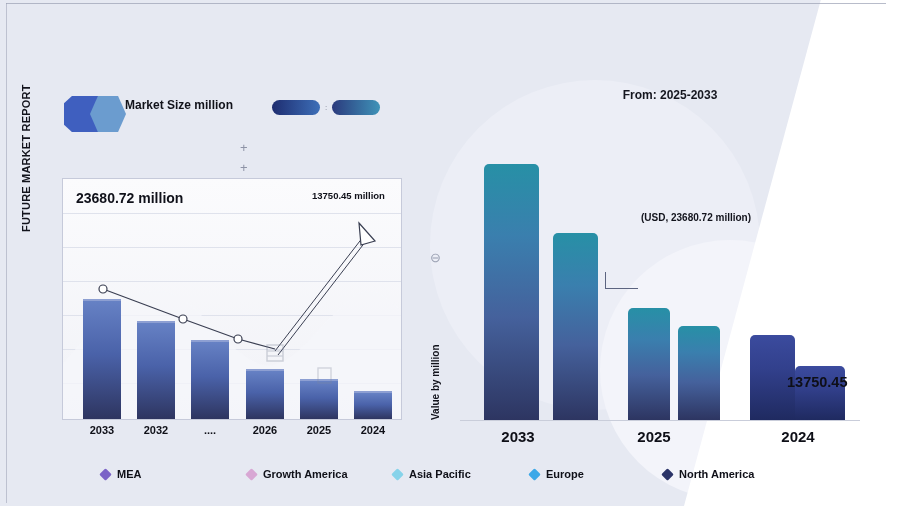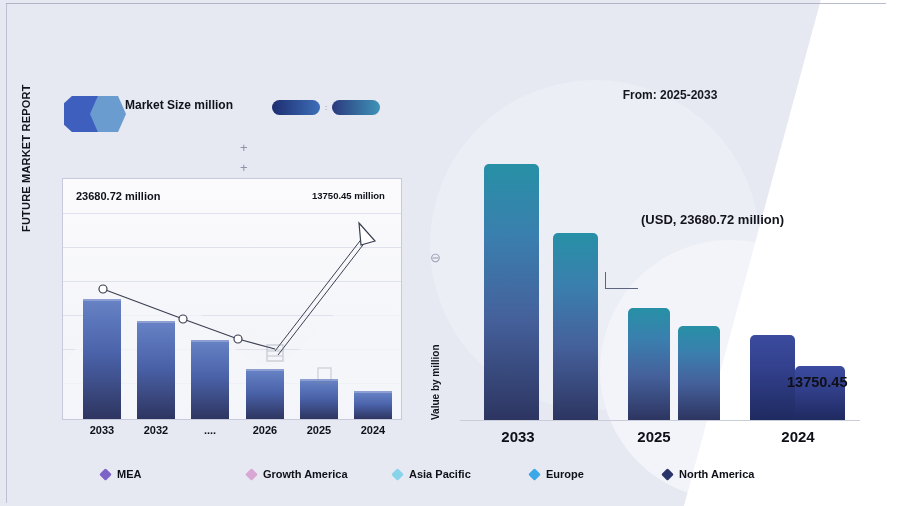--- a/index.html
+++ b/index.html
@@ -63,21 +63,21 @@
   
   .chart-l{
     position:absolute;left:62px;top:178px;width:338px;height:240px;
     background:linear-gradient(180deg,#fbfbfd 0%,#f1f2f7 100%);
     border:1px solid #c6cada;
   }
   .chart-l .grid{position:absolute;left:0;right:0;height:1px;background:#dfe2ec;}
   .chart-l-shape{
     position:absolute;left:0;bottom:0;width:338px;height:150px;overflow:hidden;opacity:.75;
   }
-  .ann-left{position:absolute;left:76px;top:190px;font-size:11px;font-weight:700;color:#10111a;}
+  .ann-left{position:absolute;left:76px;top:190px;font-size:14px;font-weight:700;color:#10111a;}
   .ann-right{position:absolute;left:312px;top:190px;font-size:9.5px;font-weight:700;color:#10111a;}
 
   .ylabel-left{
     position:absolute;left:20px;top:232px;width:190px;
     transform:rotate(-90deg);transform-origin:left top;
     font-size:11px;font-weight:700;color:#12131c;letter-spacing:.2px;
     text-align:left;
   }
   .ylabel-right{
     position:absolute;left:430px;top:420px;width:130px;
@@ -100,21 +100,21 @@
     font-size:19.5px;font-weight:700;color:#0d0d14;letter-spacing:-.2px;
   }
   .right-sub{
     position:absolute;left:452px;top:88px;width:436px;text-align:center;
     font-size:12px;font-weight:700;color:#15161f;
   }
   .cagr-big{
     position:absolute;left:608px;top:176px;font-size:40px;font-weight:700;color:#0c0c13;letter-spacing:-1px;
   }
   .cagr-sub{
-    position:absolute;left:641px;top:212px;font-size:13px;font-weight:700;color:#12131c;
+    position:absolute;left:641px;top:212px;font-size:10px;font-weight:700;color:#12131c;
   }
   .bar-r{
     position:absolute;bottom:0;border-radius:5px 5px 0 0;
     background:linear-gradient(180deg,#2790a6 0%,#3a7fae 28%,#45619c 60%,#2d3561 100%);
   }
   .bar-r.navy{
     background:linear-gradient(180deg,#3b4b9e 0%,#32408c 40%,#1f2a60 100%);
   }
   .xlab-r{
     position:absolute;top:428px;font-size:15px;font-weight:700;color:#0e0f17;text-align:center;width:80px;

